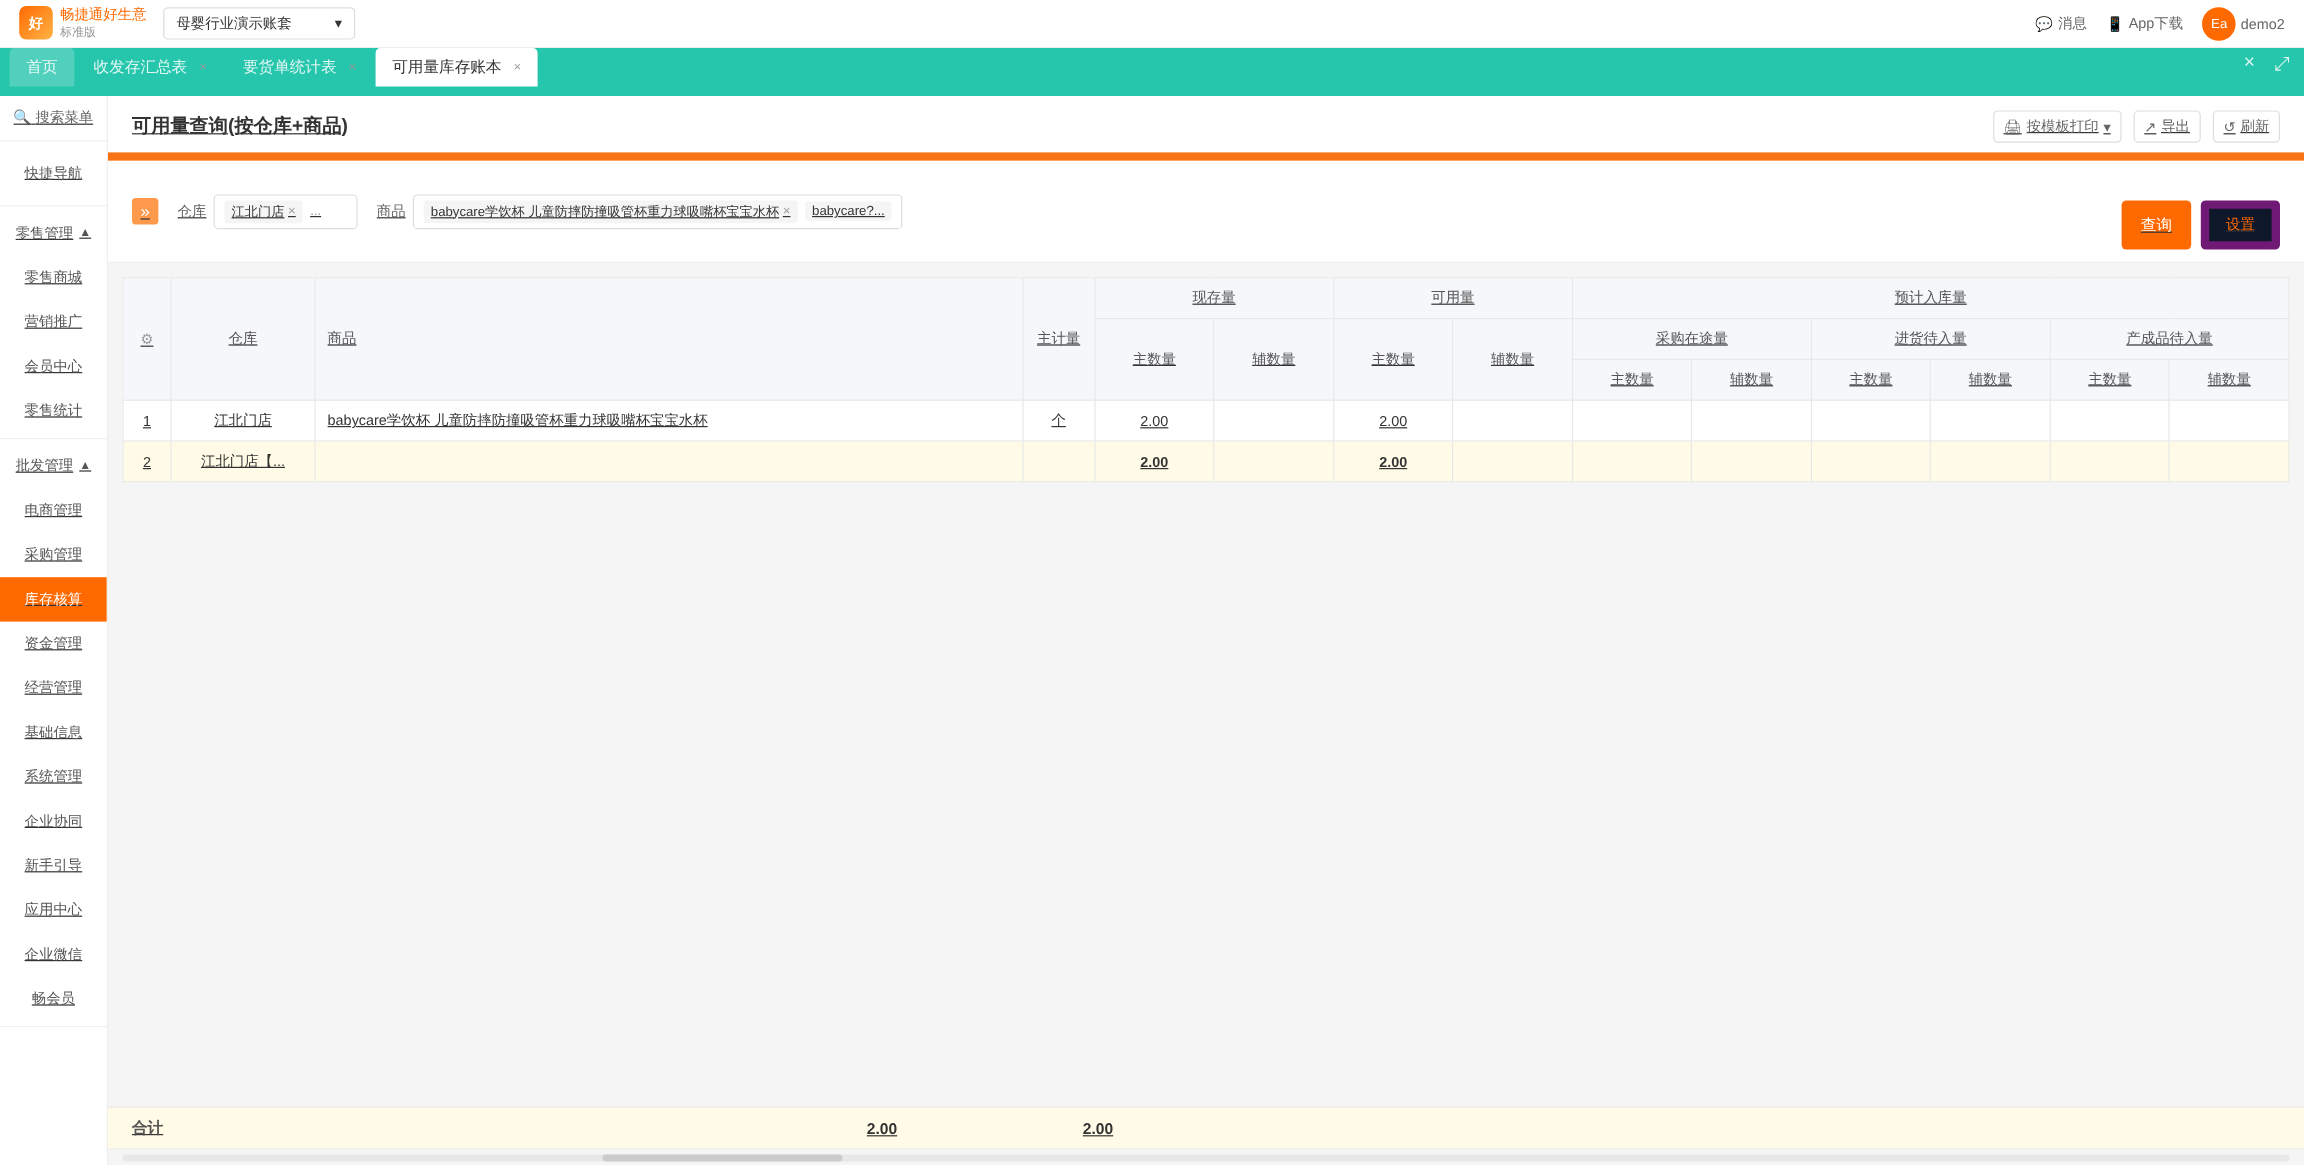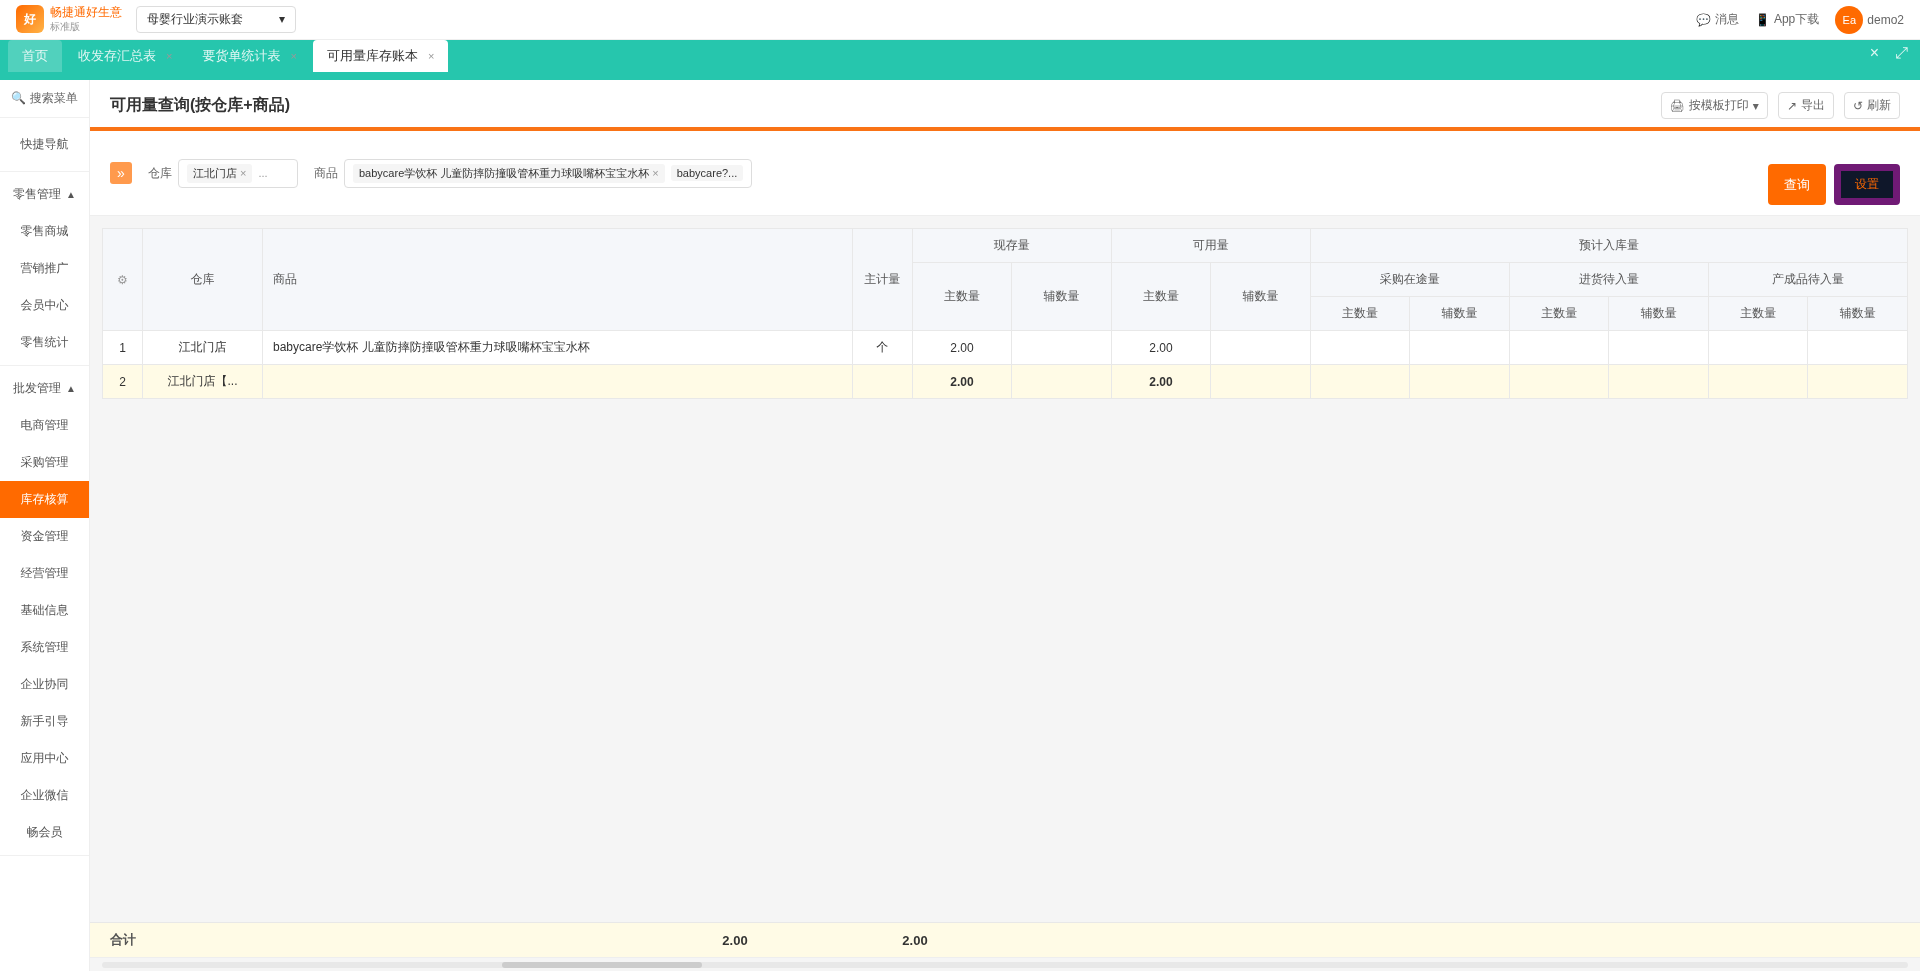--- a/index.html
+++ b/index.html
@@ -21,37 +21,37 @@
     .nav-tabs { height: 40px; background: #26c6ad; display: flex; align-items: flex-start; padding: 0 8px; flex-shrink: 0; gap: 2px; position: relative; }
     .nav-tab { height: 32px; padding: 0 14px; display: flex; align-items: center; gap: 6px; font-size: 13px; color: rgba(255,255,255,0.85); cursor: pointer; border-radius: 4px 4px 0 0; white-space: nowrap; }
     .nav-tab.home { background: rgba(255,255,255,0.2); }
     .nav-tab.active { background: #fff; color: #333; border-radius: 4px 4px 0 0; }
     .nav-tab .close-x { font-size: 11px; color: #999; margin-left: 4px; line-height: 1; }
     .nav-tab.active .close-x { color: #999; }
     .nav-tab-controls { margin-left: auto; display: flex; gap: 8px; }
     .nav-control-btn { color: rgba(255,255,255,0.85); cursor: pointer; font-size: 16px; padding: 4px; }
 
     
-    .main-layout { display: flex; flex: 1; overflow: hidden; }
+    .main-layout { display: flex; flex: 1; overflow: hidden; text-decoration: underline; }
 
     
     .sidebar { width: 90px; background: #fff; border-right: 1px solid #eee; display: flex; flex-direction: column; flex-shrink: 0; overflow-y: auto; }
     .sidebar-search { padding: 10px 8px; border-bottom: 1px solid #f0f0f0; font-size: 12px; color: #666; cursor: pointer; text-align: center; }
     .sidebar-nav { padding: 8px 0; border-bottom: 1px solid #f0f0f0; }
     .sidebar-item { padding: 10px 8px; text-align: center; font-size: 12px; color: #555; cursor: pointer; display: flex; flex-direction: column; align-items: center; gap: 3px; }
     .sidebar-item.active { background: #ff6a00; color: #fff; }
     .sidebar-item.has-arrow { flex-direction: row; justify-content: center; }
     .sidebar-item .arrow { font-size: 10px; margin-left: 2px; }
     .sidebar-section { padding: 4px 0; border-bottom: 1px solid #f0f0f0; }
 
     
     .content-area { flex: 1; overflow-y: auto; display: flex; flex-direction: column; }
 
     
-    .page-header { padding: 12px 20px 8px; display: flex; align-items: center; justify-content: space-between; background: #fff; border-bottom: 4px solid #f97316; flex-shrink: 0; }
+    .page-header { padding: 12px 20px 8px; display: flex; align-items: center; justify-content: space-between; background: #fff; border-bottom: 7px solid #f97316; flex-shrink: 0; }
     .page-title { font-size: 16px; font-weight: 600; color: #333; }
     .page-actions { display: flex; align-items: center; gap: 10px; }
     .action-btn { display: flex; align-items: center; gap: 4px; font-size: 12px; color: #666; cursor: pointer; padding: 4px 8px; border: 1px solid #ddd; border-radius: 4px; background: #fff; }
 
     
     .filter-row { background: #fff; padding: 10px 20px; display: flex; align-items: center; gap: 16px; border-bottom: 1px solid #eee; flex-shrink: 0; }
     .filter-expand-btn { width: 22px; height: 22px; background: #ff9a4d; border-radius: 3px; display: flex; align-items: center; justify-content: center; cursor: pointer; color: #fff; font-size: 14px; flex-shrink: 0; }
     .filter-item { display: flex; align-items: center; gap: 6px; font-size: 12px; }
     .filter-label { color: #666; white-space: nowrap; }
     .filter-value-box { display: flex; align-items: center; gap: 6px; border: 1px solid #ddd; border-radius: 4px; padding: 4px 8px; background: #fff; min-width: 120px; flex-wrap: wrap; }

